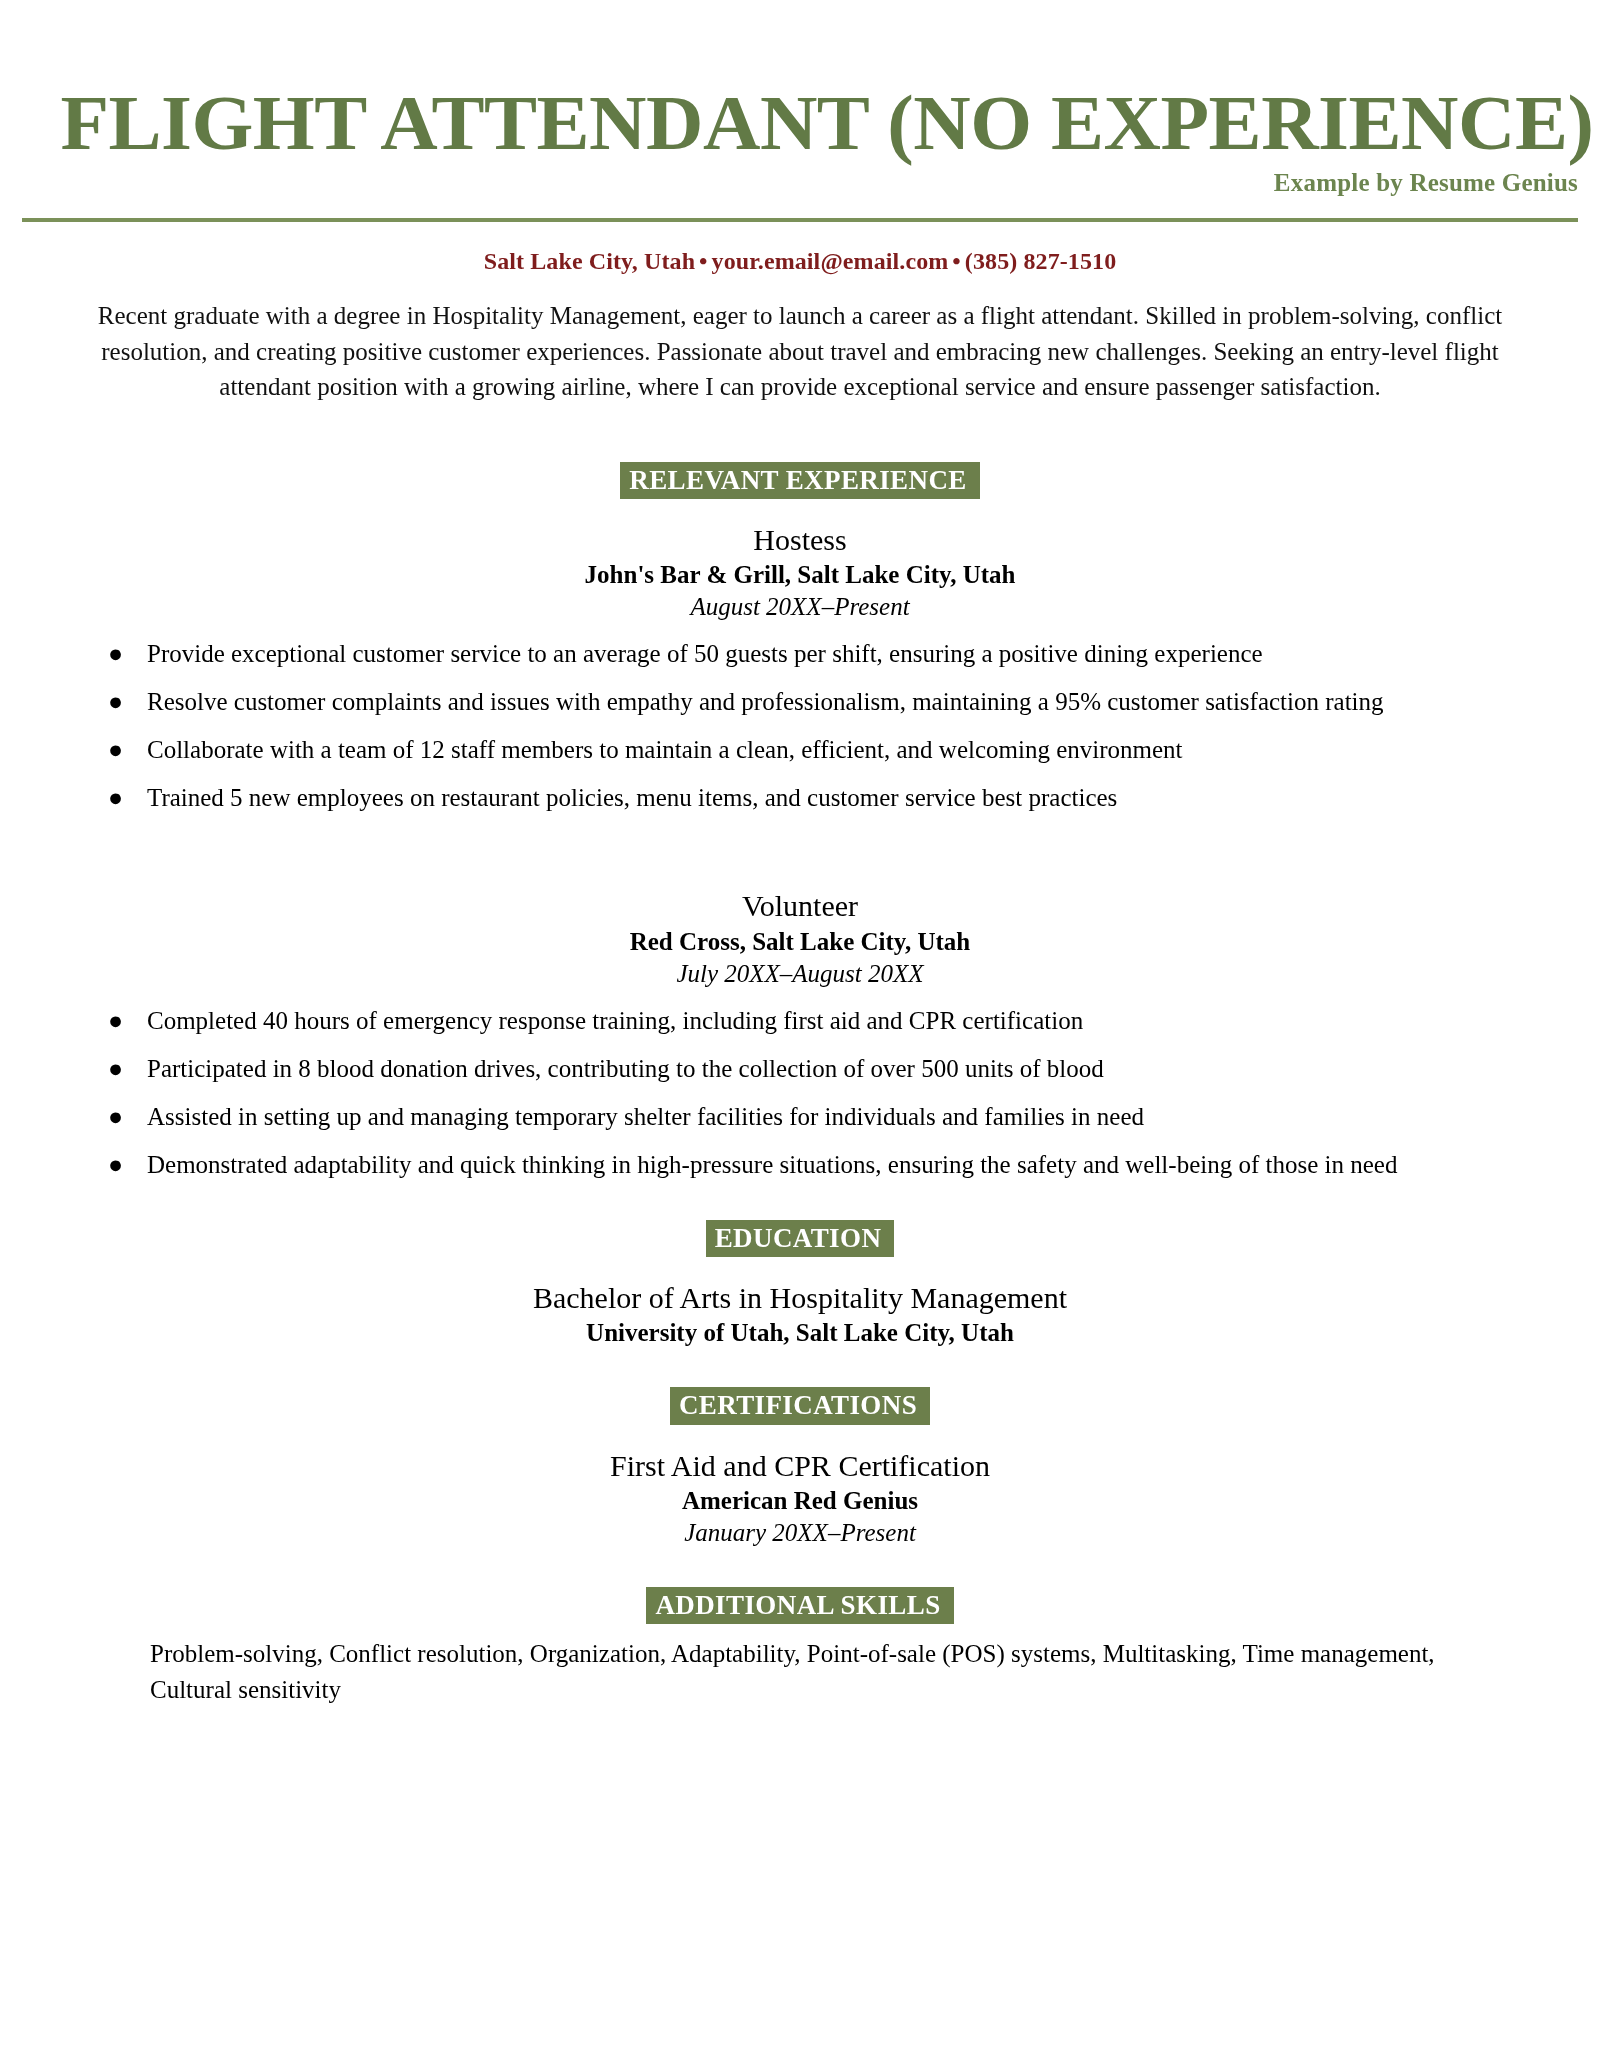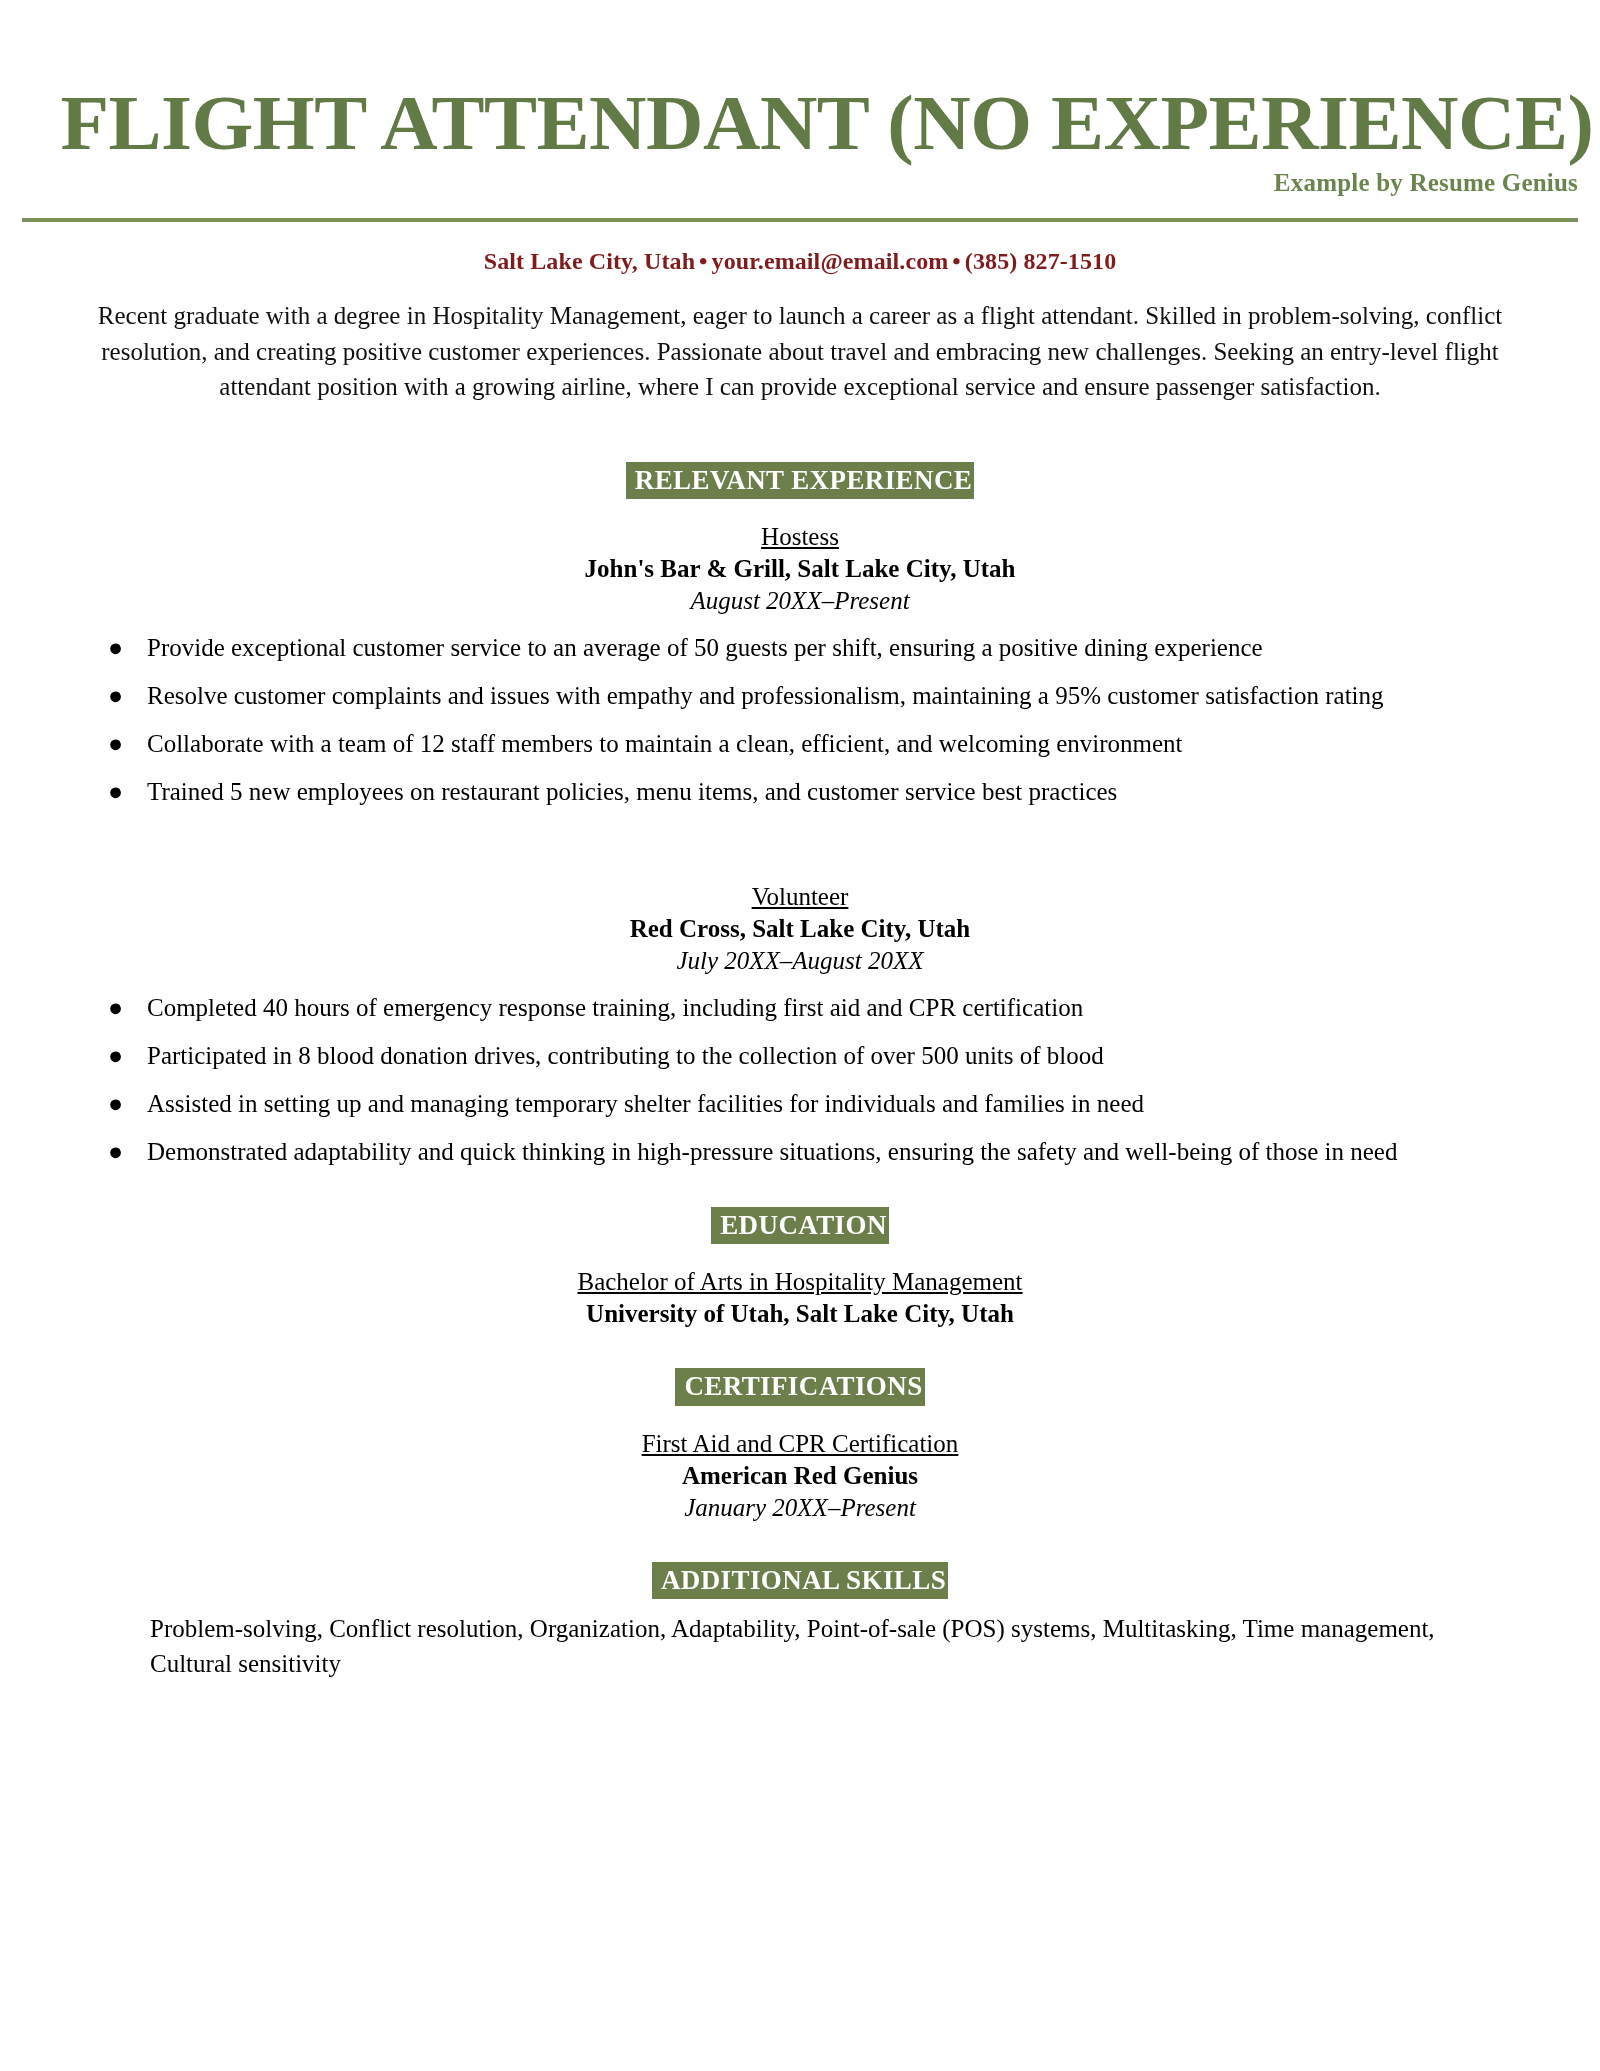--- a/index.html
+++ b/index.html
@@ -83,34 +83,33 @@
   .section-heading-wrap {
     text-align: center;
   }
   .section-heading {
     display: inline-block;
     background: #6C7F4B;
     color: #ffffff;
     font-size: 27px;
     font-weight: 700;
     letter-spacing: 0.4px;
-    padding: 3px 2px 4px 9px;
+    padding: 3px 13px 4px 9px;
     line-height: 1.12;
   }
 
   
   .entry {
     text-align: center;
     margin-top: 22px;
   }
   .entry-role {
-    font-size: 25px;
+    font-size: 30px;
     font-weight: 400;
     line-height: 1.28;
-    text-decoration: underline;
   }
   .entry-org {
     font-size: 25px;
     font-weight: 700;
     line-height: 1.28;
   }
   .entry-dates {
     font-size: 25px;
     font-style: italic;
     font-weight: 400;

